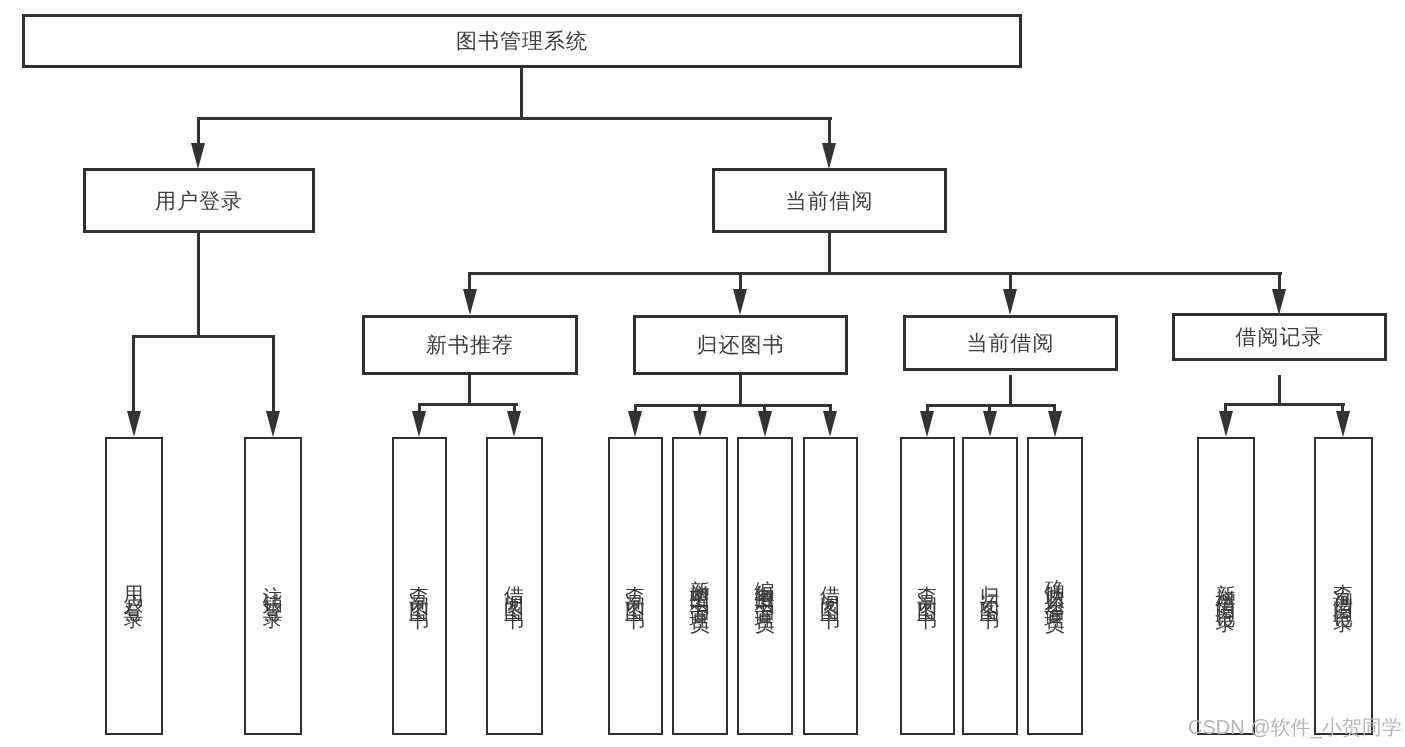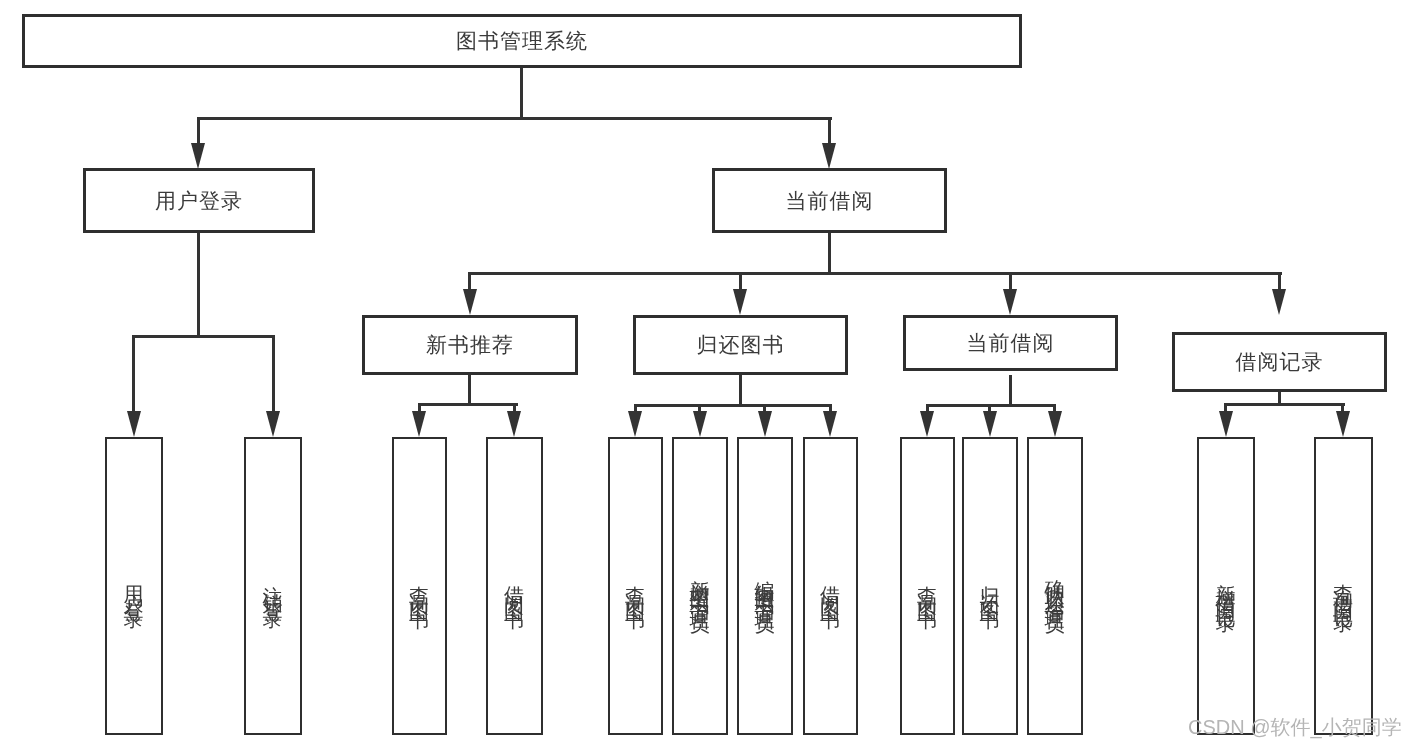--- a/index.html
+++ b/index.html
@@ -77,21 +77,21 @@
 
   <div class="node" style="left:362px; top:315px; width:216px; height:60px;justify-content:center;">
     <span>新书推荐</span>
   </div>
   <div class="node" style="left:633px; top:315px; width:215px; height:60px;">
     <span>归还图书</span>
   </div>
   <div class="node" style="left:903px; top:315px; width:215px; height:56px;">
     <span>当前借阅</span>
   </div>
-  <div class="node" style="left:1172px; top:332px; width:215px; height:60px;">
+  <div class="node" style="left:1172px; top:313px; width:215px; height:48px;">
     <span>借阅记录</span>
   </div>
 
   <div class="node leaf" style="left:105px; top:437px; width:58px; height:298px;">
     <span class="vlabel">用户登录</span>
   </div>
   <div class="node leaf" style="left:244px; top:437px; width:58px; height:298px;">
     <span class="vlabel">注销登录</span>
   </div>
 

